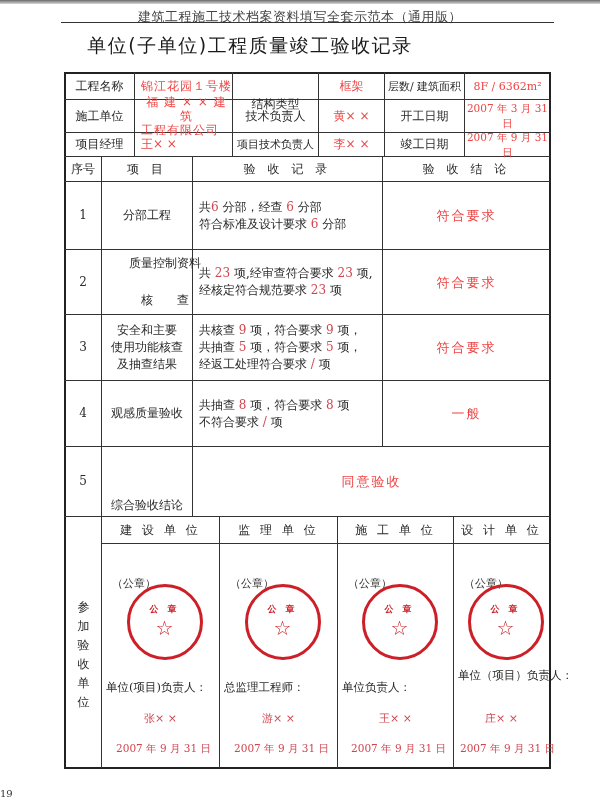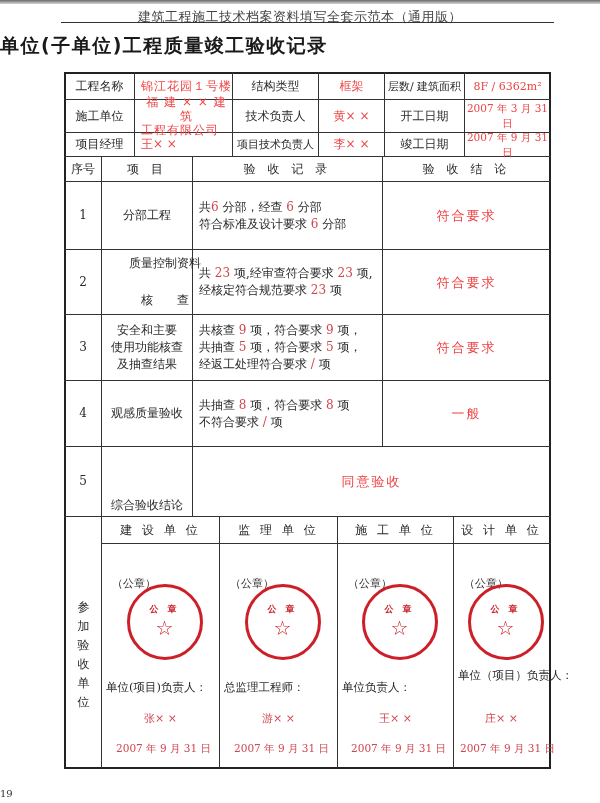--- a/index.html
+++ b/index.html
@@ -1,22 +1,22 @@
 <!DOCTYPE html>
 <html><head>
 <meta charset="utf-8">
 <style>
   html, body { margin: 0; padding: 0; }
   body { width: 600px; height: 803px; background: #ffffff; position: relative; overflow: hidden;
          font-family: "DejaVu Serif", "Liberation Serif", serif; color: #2a2a2a; }
   .topshade { position: absolute; left: 0; top: 0; width: 600px; height: 4px; background: linear-gradient(#6a6a6a, #d8d8d8); }
   .runhead { position: absolute; top: 8px; left: 0; width: 600px; text-align: center; font-size: 13px; color: #444; letter-spacing: 0.5px; }
   .runrule { position: absolute; top: 22px; left: 61px; width: 493px; height: 1px; background: #333; }
-  .title { position: absolute; top: 33px; left: 0; width: 500px; font-family: "DejaVu Sans", "Liberation Sans", sans-serif;
-           font-size: 19px; font-weight: bold; color: #1a1a1a; letter-spacing: 1.5px; }
+  .title { position: absolute; top: 33px; left: 0; width: 500px; text-align: center; font-family: "DejaVu Sans", "Liberation Sans", sans-serif;
+           font-size: 19px; font-weight: normal; color: #1a1a1a; letter-spacing: 1.5px; }
   .cell { position: absolute; box-sizing: border-box; display: flex; align-items: center; justify-content: center; text-align: center; font-size: 12px; line-height: 15px; }
   .red { color: #ef4444; }
   .hl { position: absolute; height: 1px; background: #333; }
   .vl { position: absolute; width: 1px; background: #333; }
   .thick { background: #222; }
   .left { justify-content: flex-start; text-align: left; padding-left: 6px; }
   .rec span.n { color: #d0454f; }
   .stamp { position: absolute; width: 76px; height: 76px; border: 3px solid #cc1f27; border-radius: 50%; box-sizing: border-box; }
   .stamp .st-t { position: absolute; top: 16px; left: 0; width: 100%; text-align: center; font-family: "DejaVu Sans", sans-serif; font-weight: bold; font-size: 9px; color: #cc1f27; letter-spacing: 3px; }
   .stamp .st-s { position: absolute; top: 30px; left: 0; width: 100%; text-align: center; font-size: 20px; color: #cc1f27; line-height: 22px; }
@@ -63,21 +63,21 @@
 
   <div class="vl" style="left:101px;top:516px;height:252px;"></div>
   <div class="hl" style="left:101px;top:543px;width:450px;"></div>
   <div class="vl" style="left:219px;top:516px;height:252px;"></div>
   <div class="vl" style="left:337px;top:516px;height:252px;"></div>
   <div class="vl" style="left:453px;top:516px;height:252px;"></div>
 </div>
 
 <div class="cell" style="left:65px;top:73px;width:69px;height:26px;">工程名称</div>
 <div class="cell red left" style="left:135px;top:73px;width:97px;height:26px;letter-spacing:1px;">锦江花园１号楼</div>
-<div class="cell" style="left:233px;top:73px;width:85px;height:26px;">结构类型</div>
+<div class="cell" style="left:233px;top:91px;width:85px;height:26px;">结构类型</div>
 <div class="cell red" style="left:319px;top:73px;width:65px;height:26px;">框架</div>
 <div class="cell" style="left:385px;top:73px;width:79px;height:26px;font-size:11px;">层数/ 建筑面积</div>
 <div class="cell red" style="left:465px;top:73px;width:85px;height:26px;font-size:11px;">8F / 6362m²</div>
 
 <div class="cell" style="left:65px;top:100px;width:69px;height:32px;">施工单位</div>
 <div class="cell red" style="left:135px;top:100px;width:97px;height:32px;flex-direction:column;align-items:flex-start;padding-left:6px;line-height:14px;letter-spacing:1px;">
   <span>福 建 × × 建 筑</span>
   <span>工程有限公司</span>
 </div>
 <div class="cell" style="left:233px;top:100px;width:85px;height:32px;">技术负责人</div>

